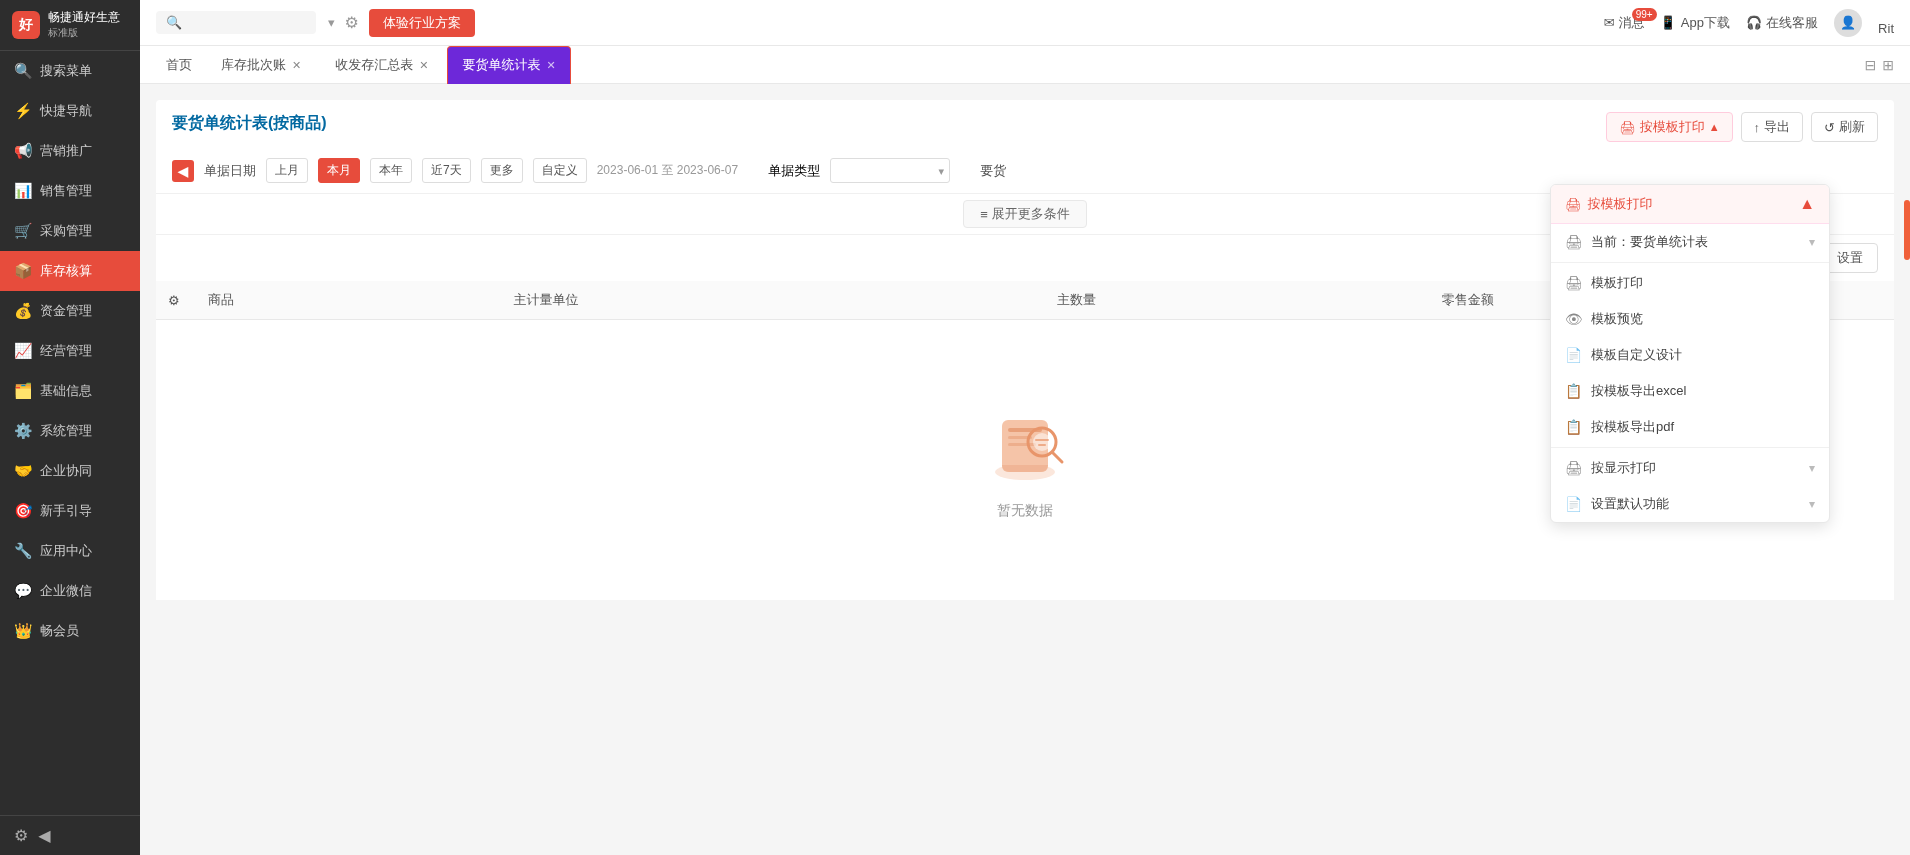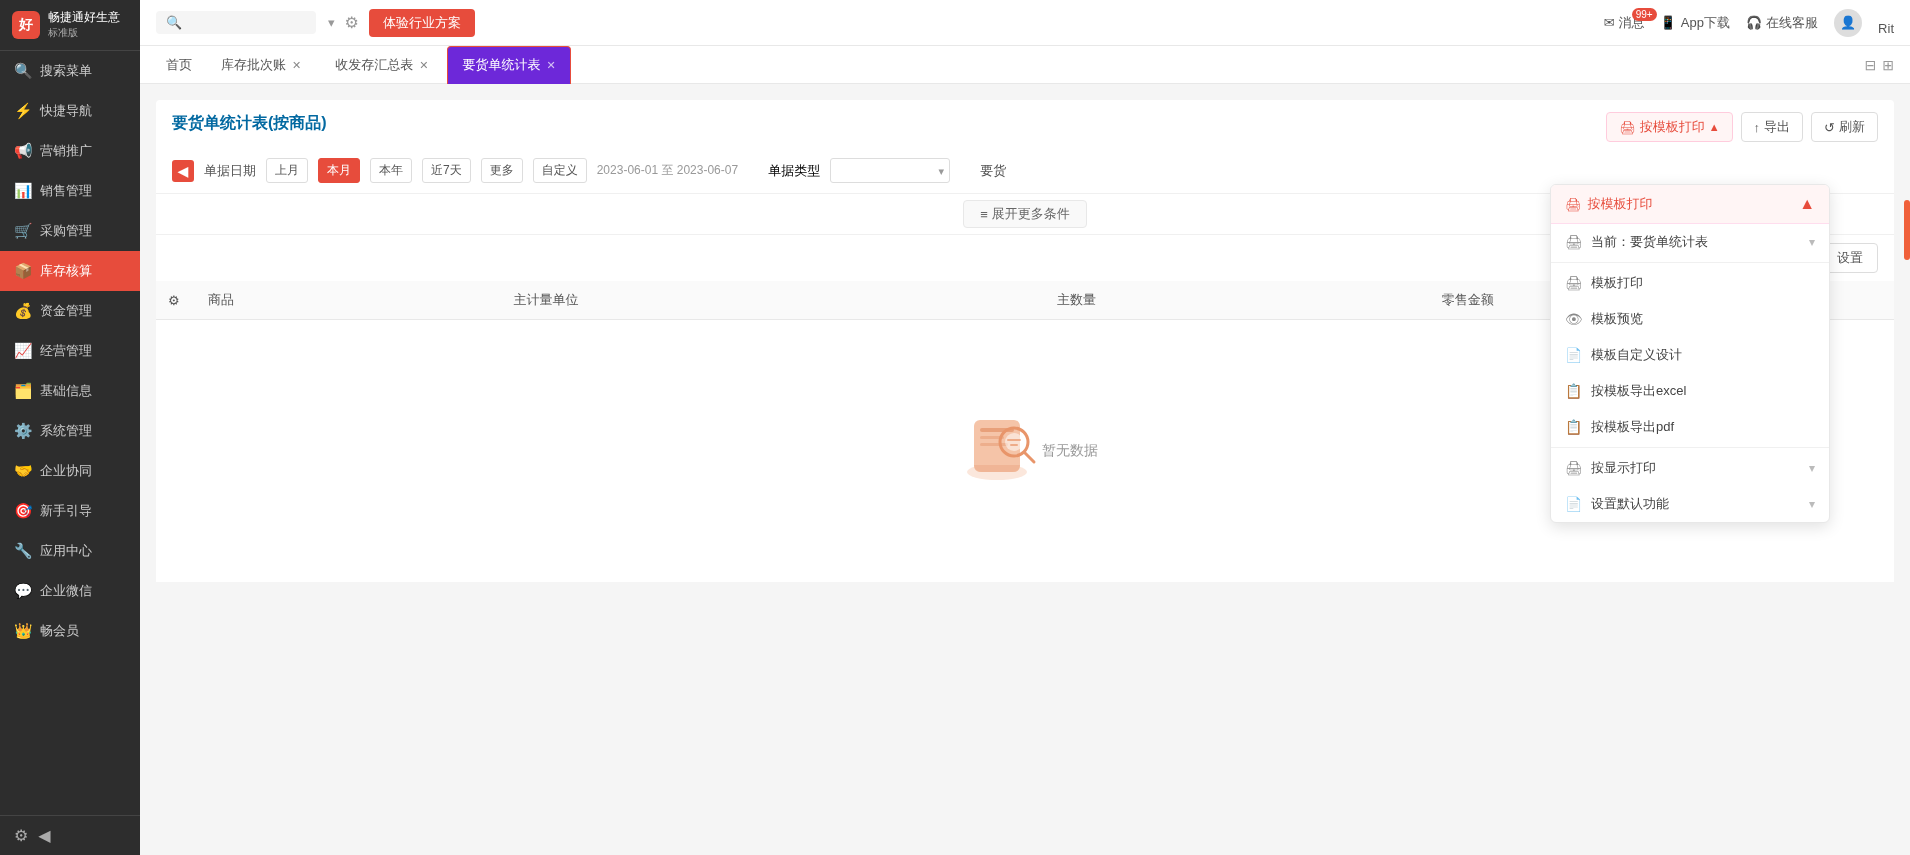--- a/index.html
+++ b/index.html
@@ -180,21 +180,21 @@
     .data-table { width: 100%; border-collapse: collapse; }
     .data-table th {
       background: #fafafa; border-bottom: 1px solid #e8e8e8;
       padding: 10px 12px; font-weight: 500; color: #555;
       text-align: left; font-size: 13px;
     }
     .th-settings { width: 40px; text-align: center; }
 
     
     .empty-state {
-      display: flex; flex-direction: row; align-items: center;
+      display: flex; flex-direction: column; align-items: center;
       justify-content: center; padding: 80px 0; background: #fff;
     }
     .empty-icon {
       width: 90px; height: 90px; position: relative; margin-bottom: 12px;
     }
     .empty-text { color: #999; font-size: 14px; }
 
     
     .dropdown-menu {
       position: absolute;

